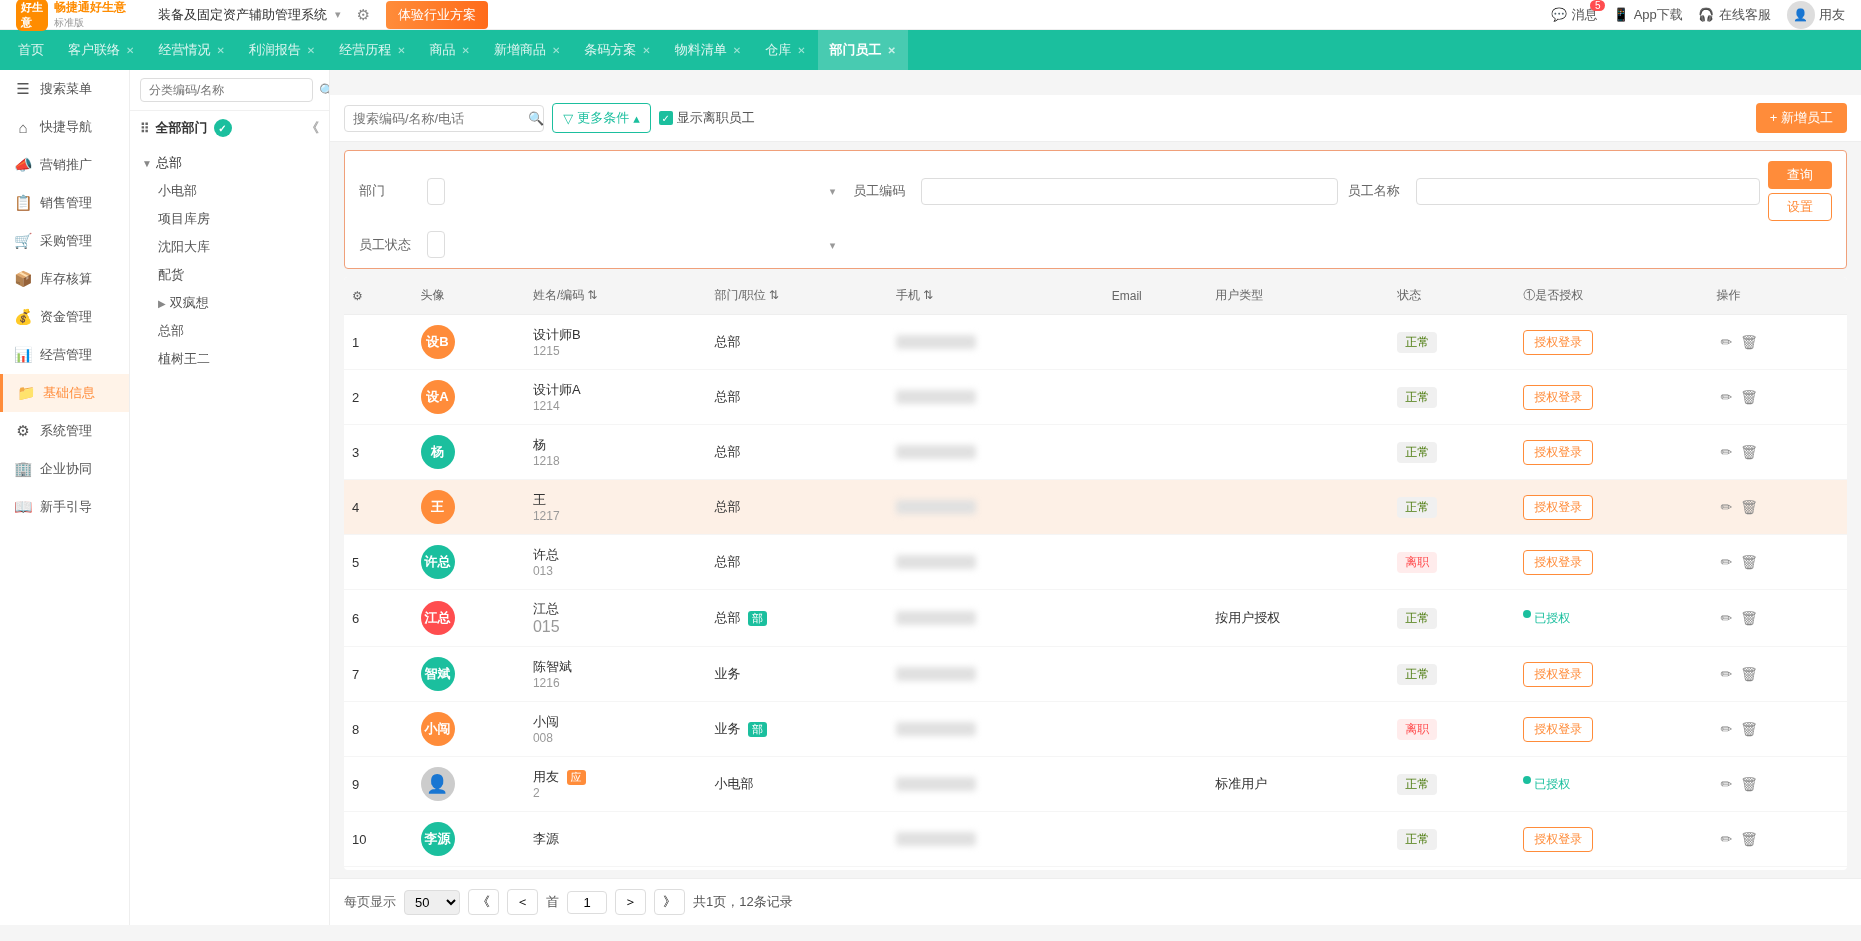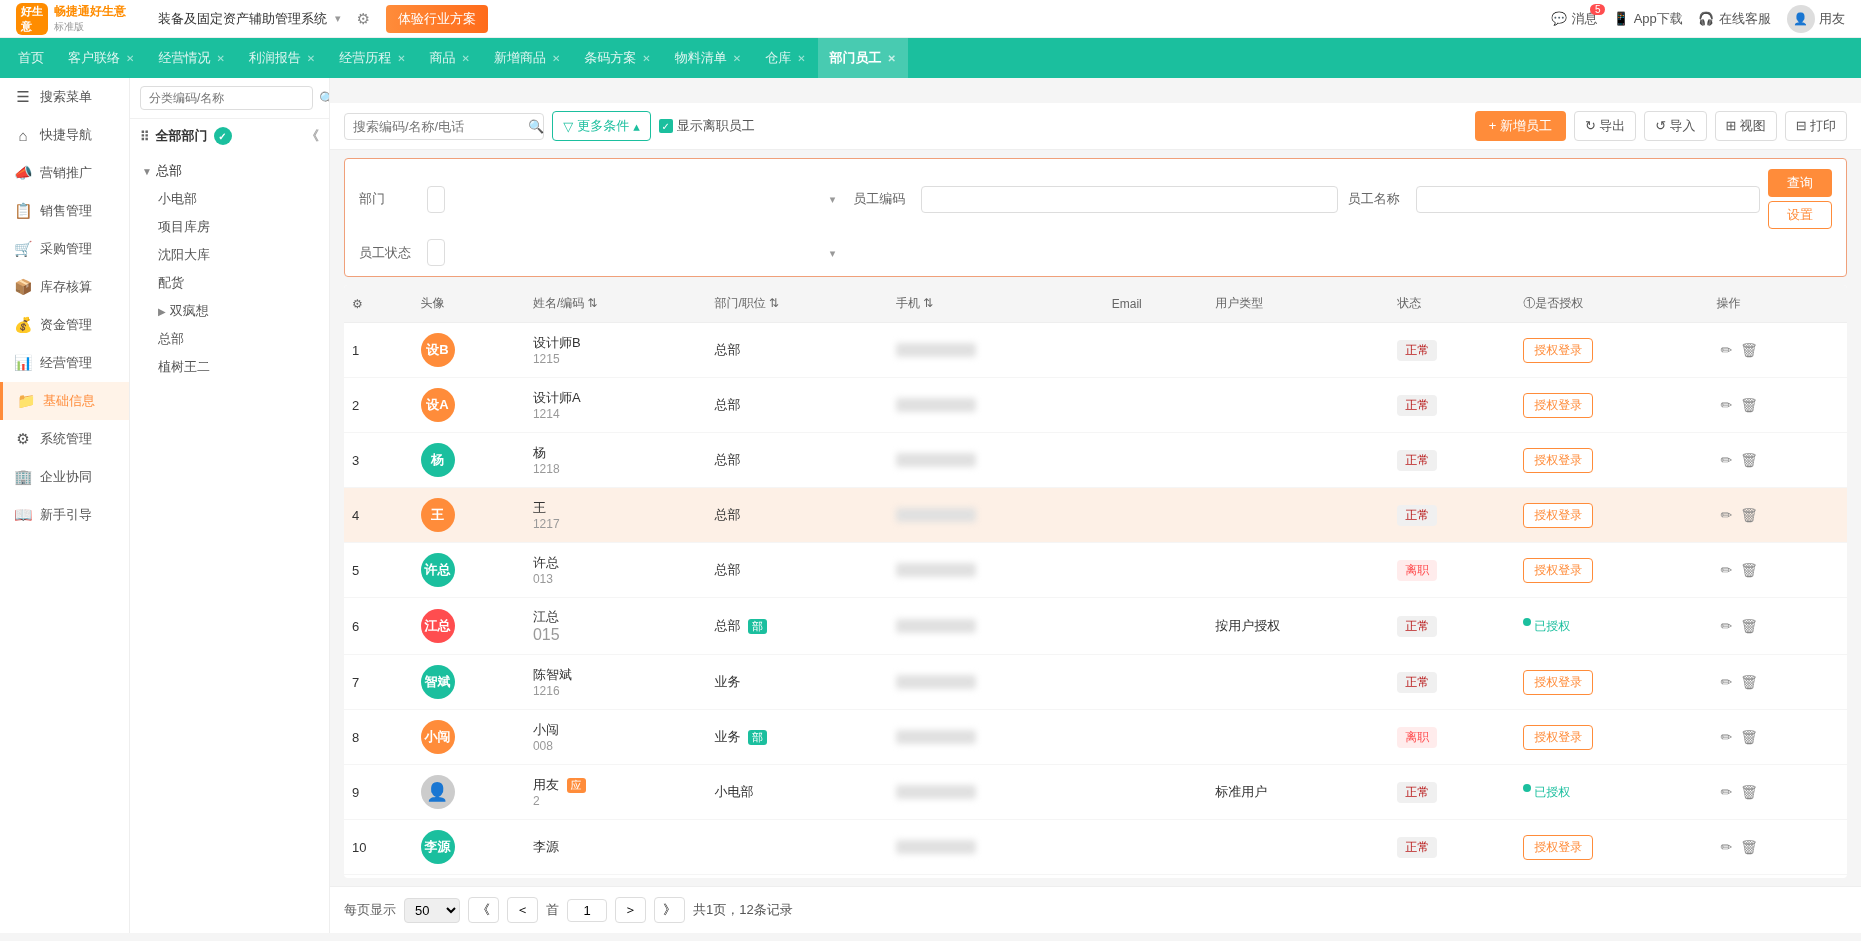--- a/index.html
+++ b/index.html
@@ -1,19 +1,19 @@
 <!DOCTYPE html>
 <html><head>
   <meta charset="utf-8">
   <style>
     * { box-sizing: border-box; margin: 0; padding: 0; font-family: 'Microsoft YaHei', 'PingFang SC', sans-serif; font-size: 13px; }
     body { background: #f5f5f5; min-width: 1200px; overflow-x: auto; }
 
     
-    .top-bar { display: flex; align-items: center; background: #fff; height: 38px; padding: 0 16px; border-bottom: 1px solid #eee; }
+    .top-bar { display: flex; align-items: center; background: #fff; height: 30px; padding: 0 16px; border-bottom: 1px solid #eee; }
     .logo-area { display: flex; align-items: center; min-width: 130px; }
     .logo-icon { width: 32px; height: 32px; background: #ff8c00; border-radius: 6px; display: flex; align-items: center; justify-content: center; color: #fff; font-size: 11px; font-weight: bold; margin-right: 6px; }
     .gear-btn { background: none; border: none; color: #888; cursor: pointer; font-size: 15px; padding: 4px 8px; }
     .trial-btn { background: linear-gradient(90deg, #ff8c3a, #ff6b1a); color: #fff; border: none; border-radius: 4px; padding: 5px 12px; cursor: pointer; font-size: 13px; }
     .top-actions { display: flex; align-items: center; gap: 16px; margin-left: auto; }
     .top-action-item { display: flex; align-items: center; gap: 4px; color: #555; cursor: pointer; position: relative; }
     .badge { background: #ff4d4f; color: #fff; border-radius: 9px; padding: 0 5px; font-size: 10px; position: absolute; top: -6px; right: -8px; }
     .user-avatar { width: 28px; height: 28px; border-radius: 50%; background: #ddd; display: flex; align-items: center; justify-content: center; color: #888; font-size: 12px; }
 
     
@@ -47,21 +47,21 @@
     .reset-btn { background: #fff; color: #ff8c3a; border: 1px solid #ff8c3a; border-radius: 4px; padding: 4px 18px; cursor: pointer; font-size: 13px; }
 
     
     .table-wrap { flex: 1; overflow: auto; margin: 0 14px 8px; background: #fff; border-radius: 4px; }
     table { width: 100%; border-collapse: collapse; }
     thead tr { background: #f5f5f5; }
     th { padding: 10px 8px; text-align: left; font-size: 12px; color: #666; font-weight: normal; border-bottom: 1px solid #eee; white-space: nowrap; }
     td { padding: 10px 8px; border-bottom: 1px solid #f5f5f5; font-size: 13px; color: #333; vertical-align: middle; }
     tr.highlighted td { background: #fdf0e6; }
     .avatar-circle { width: 34px; height: 34px; border-radius: 50%; display: flex; align-items: center; justify-content: center; color: #fff; font-size: 13px; font-weight: bold; flex-shrink: 0; }
-    .status-normal { display: inline-block; background: #f0f0f0; color: #b91c1c; border-radius: 4px; padding: 2px 8px; font-size: 12px; }
+    .status-normal { display: inline-block; background: #f0f0f0; color: #4d7c0f; border-radius: 4px; padding: 2px 8px; font-size: 12px; }
     .status-resigned { display: inline-block; background: #ffecec; color: #ff4d4f; border-radius: 4px; padding: 2px 8px; font-size: 12px; }
     .auth-btn { border: 1px solid #ff8c3a; color: #ff8c3a; background: #fff; border-radius: 4px; padding: 3px 10px; cursor: pointer; font-size: 12px; }
     .auth-granted { color: #1bbf9e; font-size: 12px; display: flex; align-items: flex-start; gap: 3px; }
     .dot { width: 8px; height: 8px; border-radius: 50%; background: #1bbf9e; display: inline-block; }
     .op-btn { background: none; border: none; cursor: pointer; color: #888; font-size: 14px; padding: 2px 4px; }
     .blurred { filter: blur(3px); color: transparent; background: #e0e0e0; border-radius: 3px; display: inline-block; height: 14px; width: 80px; }
     .dept-badge { display: inline-block; background: #1bbf9e; color: #fff; border-radius: 3px; padding: 0 4px; font-size: 11px; margin-left: 4px; }
     .user-badge { display: inline-block; background: #ff8c3a; color: #fff; border-radius: 3px; padding: 0 4px; font-size: 11px; margin-left: 4px; }
 
     
@@ -225,38 +225,20 @@
         <button class="toolbar-btn filter-btn">
           <span>▽</span>
           <span>更多条件</span>
           <span>▴</span>
         </button>
         <div class="show-resigned">
           <div class="checkbox-on">✓</div>
           <span>显示离职员工</span>
         </div>
         <button class="add-btn">+ 新增员工</button>
-        <div class="action-btns">
-          <button class="action-btn">
-            <span>↻</span>
-            <span>导出</span>
-          </button>
-          <button class="action-btn">
-            <span>↺</span>
-            <span>导入</span>
-          </button>
-          <button class="action-btn">
-            <span>⊞</span>
-            <span>视图</span>
-          </button>
-          <button class="action-btn">
-            <span>⊟</span>
-            <span>打印</span>
-          </button>
-        </div>
       </div>
 
       <div class="filter-row">
         <div class="filter-field">
           <span class="filter-label">部门</span>
           <div class="select-wrap">
             <select class="filter-select">
               <option value=""></option>
             </select>
           </div>

